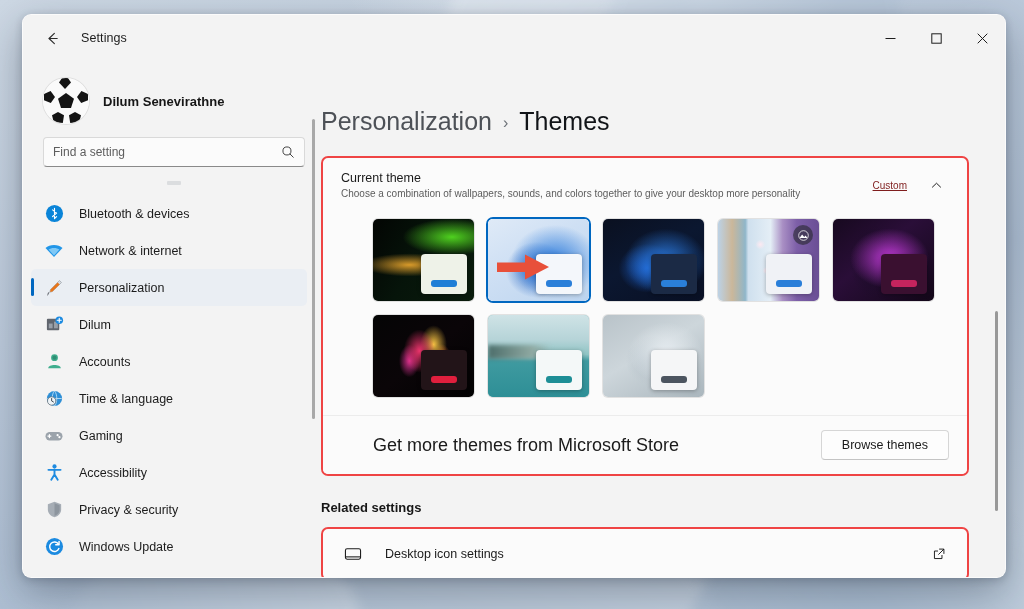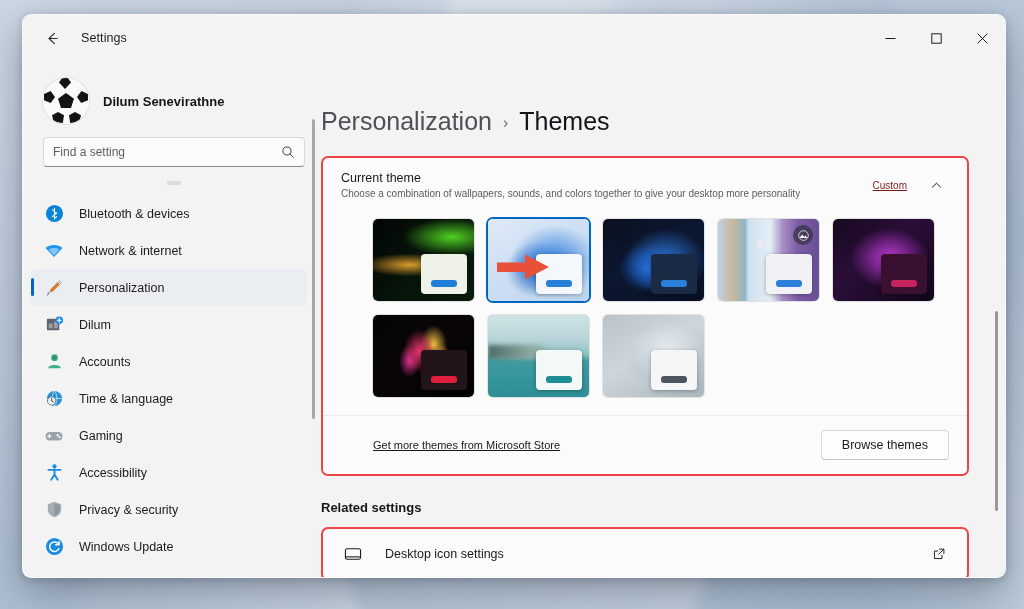--- a/index.html
+++ b/index.html
@@ -409,24 +409,23 @@
   
   #store-row {
     border-top: 1px solid #ececec;
     background: #fbfbfb;
     display: flex;
     align-items: center;
     padding: 14px 18px;
   }
   #store-text {
     flex: 1;
-    font-size: 11px;
+    font-size: 18px;
     color: #1a1a1a;
     padding-left: 32px;
-    text-decoration: underline;
   }
   #browse-btn {
     background: #fdfdfd;
     border: 1px solid #d6d6d6;
     border-bottom-color: #c4c4c4;
     border-radius: 4px;
     padding: 7px 20px;
     font-size: 12.5px;
     color: #1a1a1a;
     font-family: "Liberation Sans", sans-serif;

